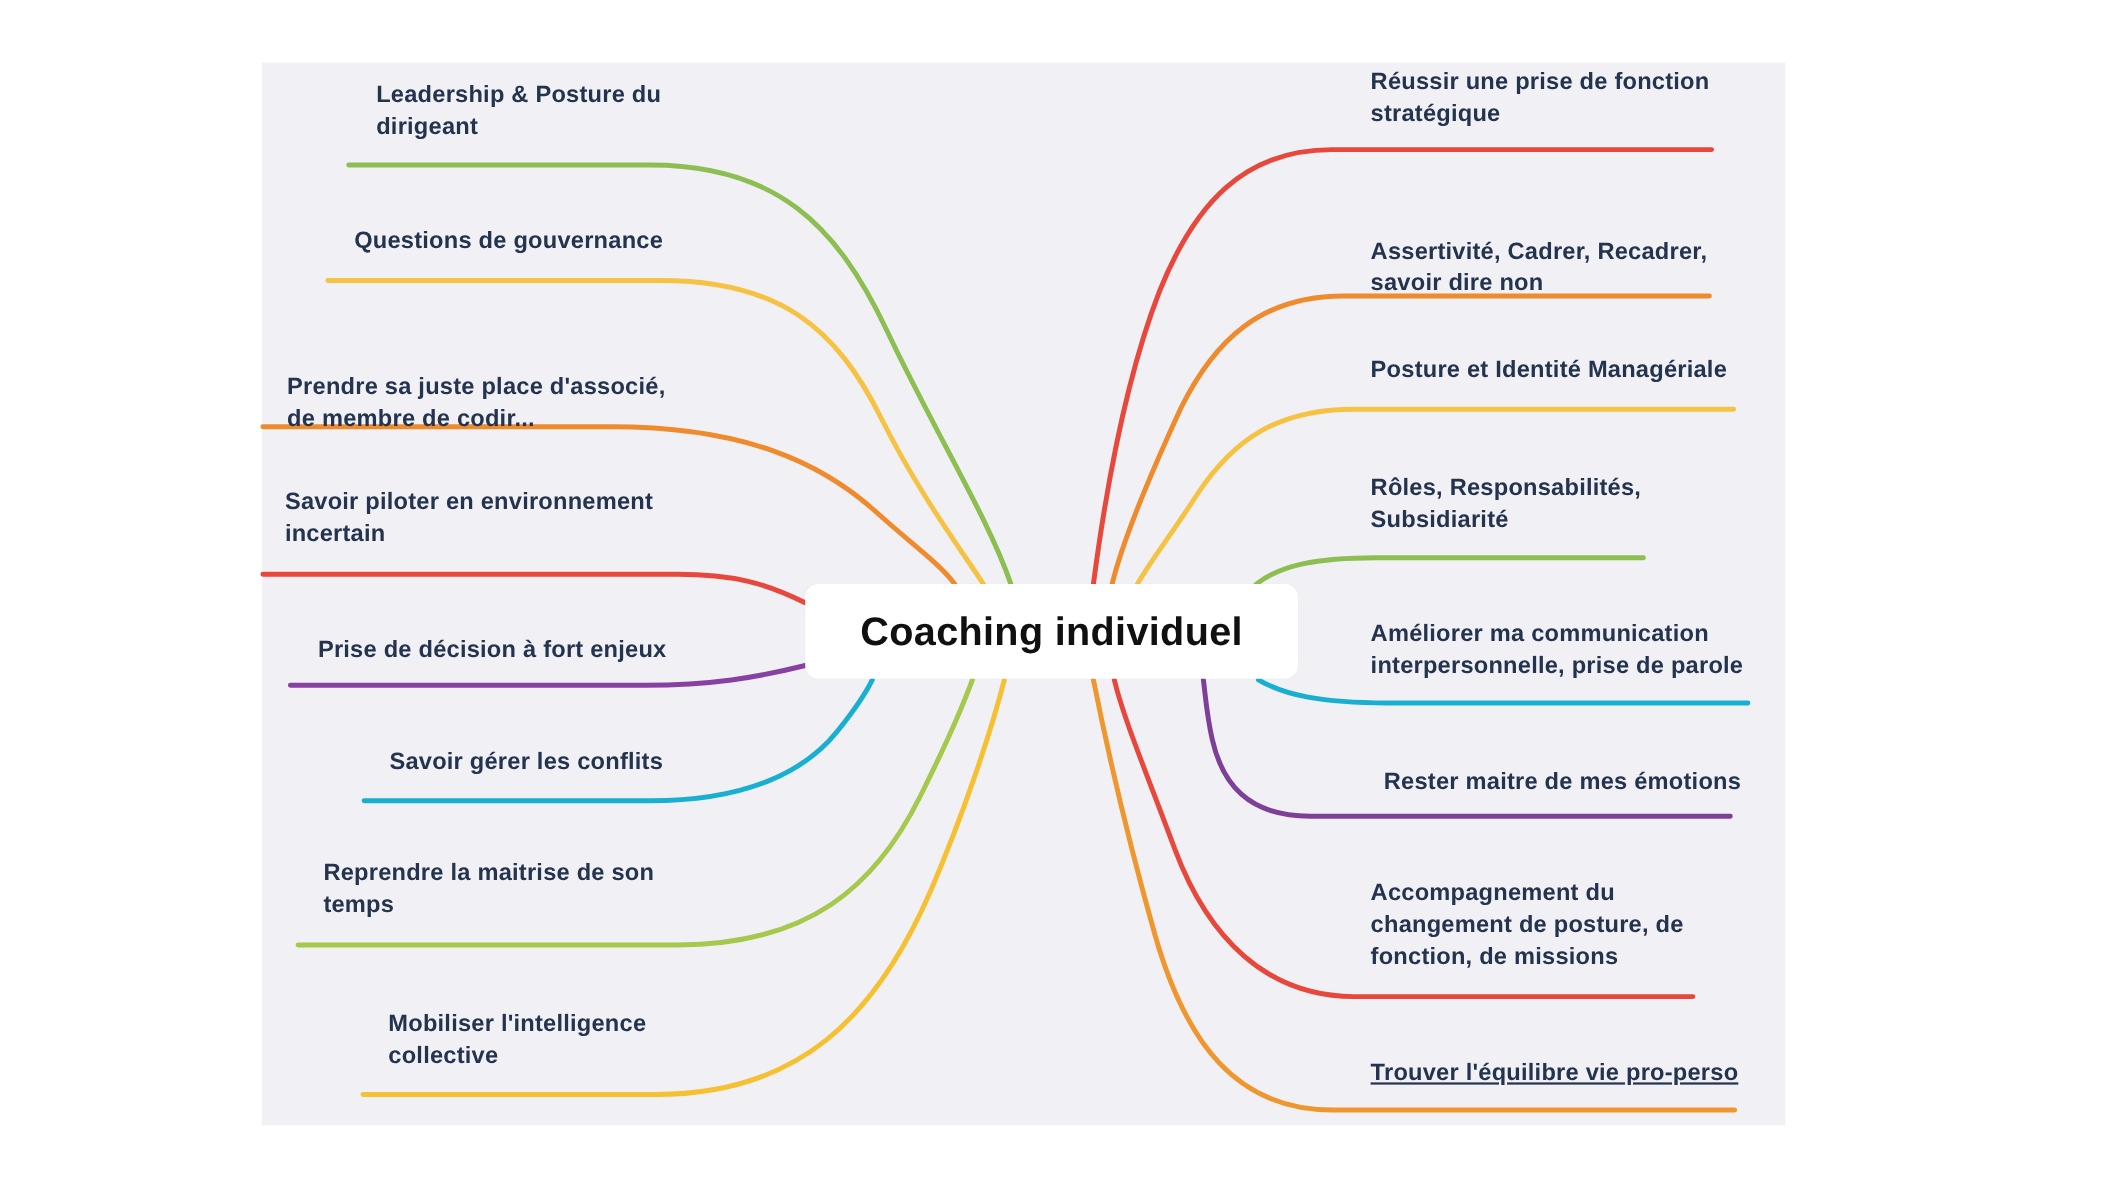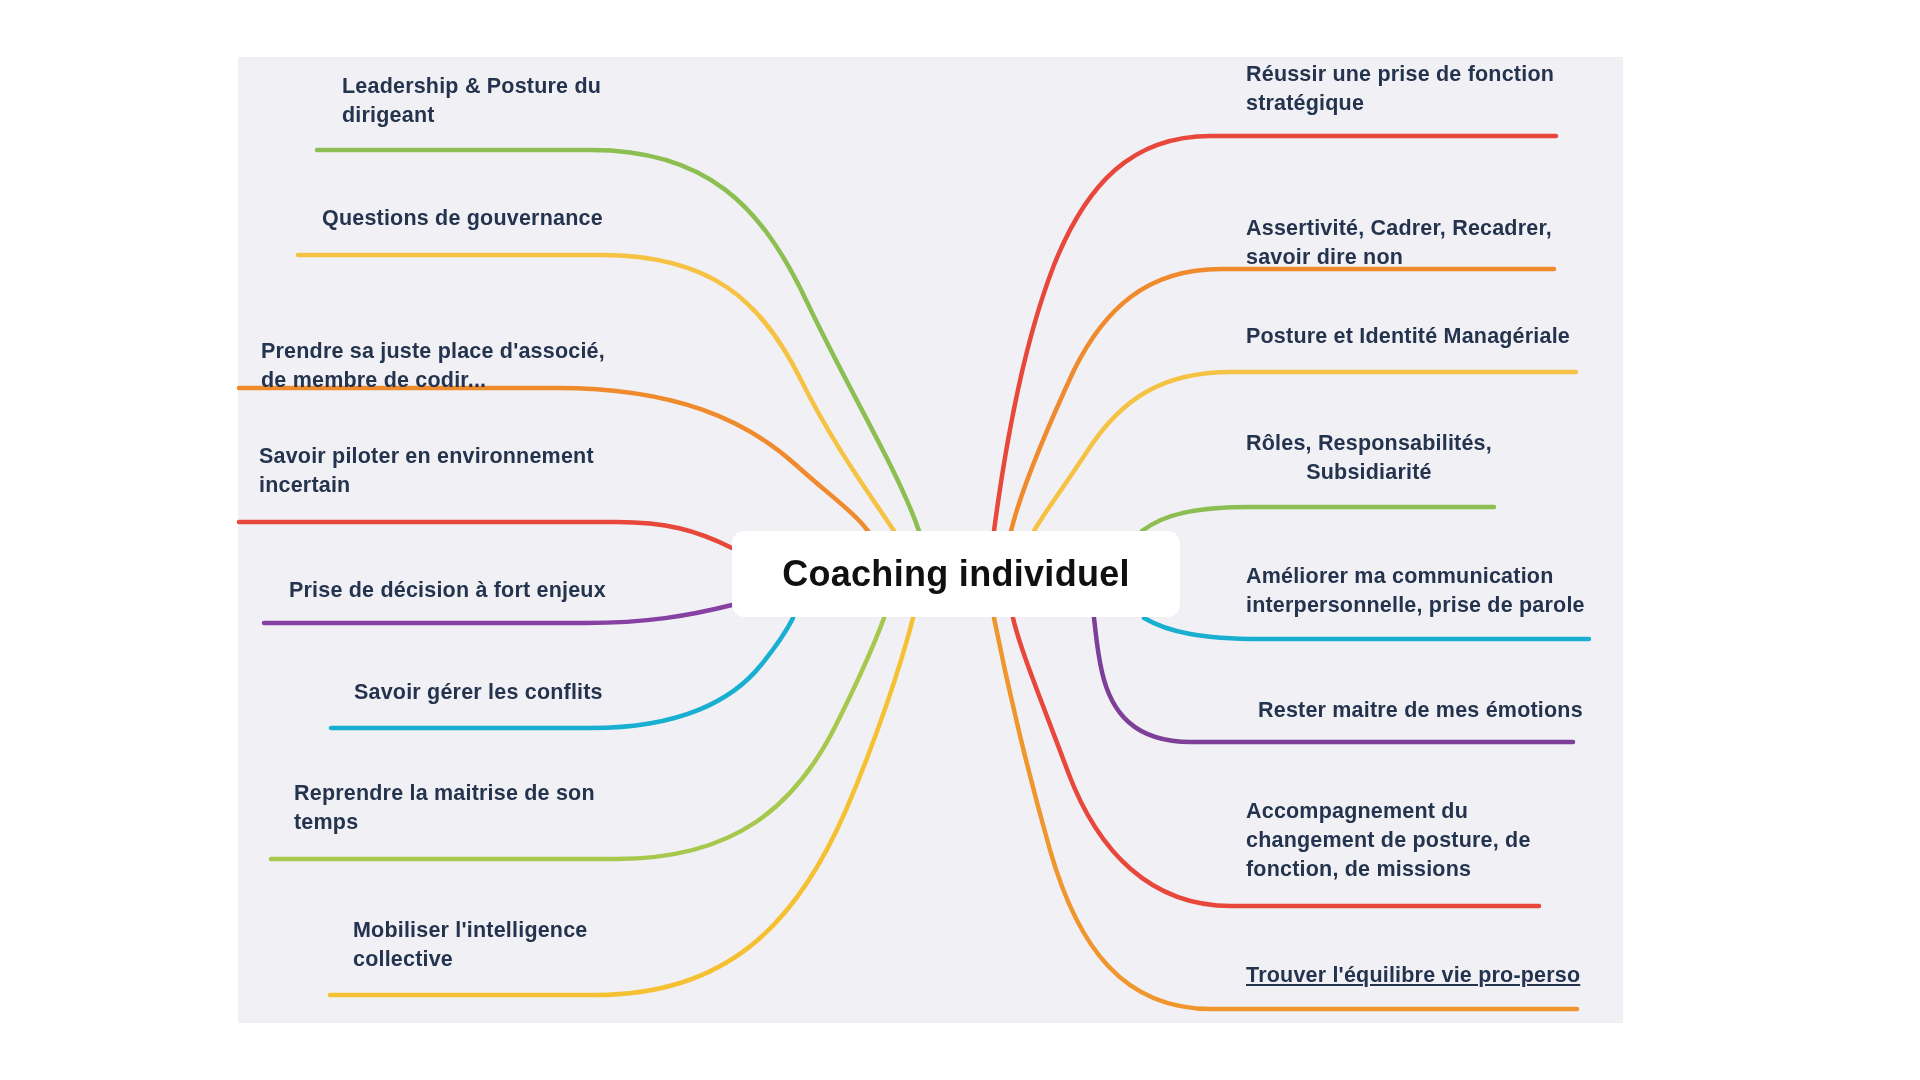--- a/index.html
+++ b/index.html
@@ -75,21 +75,21 @@
       <div class="branch-label" style="left: 338px; top: 678px; text-align: center;">Savoir gérer les conflits</div>
       <div class="branch-label" style="left: 278px; top: 779px;">Reprendre la maitrise de son
 temps</div>
       <div class="branch-label" style="left: 337px; top: 916px;">Mobiliser l'intelligence
 collective</div>
       <div class="branch-label" style="left: 1230px; top: 60px;">Réussir une prise de fonction
 stratégique</div>
       <div class="branch-label" style="left: 1230px; top: 194px; margin-top: 20px;">Assertivité, Cadrer, Recadrer,
 savoir dire non</div>
       <div class="branch-label" style="left: 1230px; top: 322px; text-align: center;">Posture et Identité Managériale</div>
-      <div class="branch-label" style="left: 1230px; top: 429px; text-align: center;">Rôles, Responsabilités,
+      <div class="branch-label" style="left: 1230px; top: 429px;">Rôles, Responsabilités,
 Subsidiarité</div>
       <div class="branch-label" style="left: 1230px; top: 562px;">Améliorer ma communication
 interpersonnelle, prise de parole</div>
       <div class="branch-label" style="left: 1230px; top: 696px; margin-left: 12px;">Rester maitre de mes émotions</div>
       <div class="branch-label" style="left: 1230px; top: 797px;">Accompagnement du
 changement de posture, de
 fonction, de missions</div>
       <div class="branch-label" style="left: 1230px; top: 961px; text-decoration: underline;">Trouver l'équilibre vie pro-perso</div>
     </div>
 

